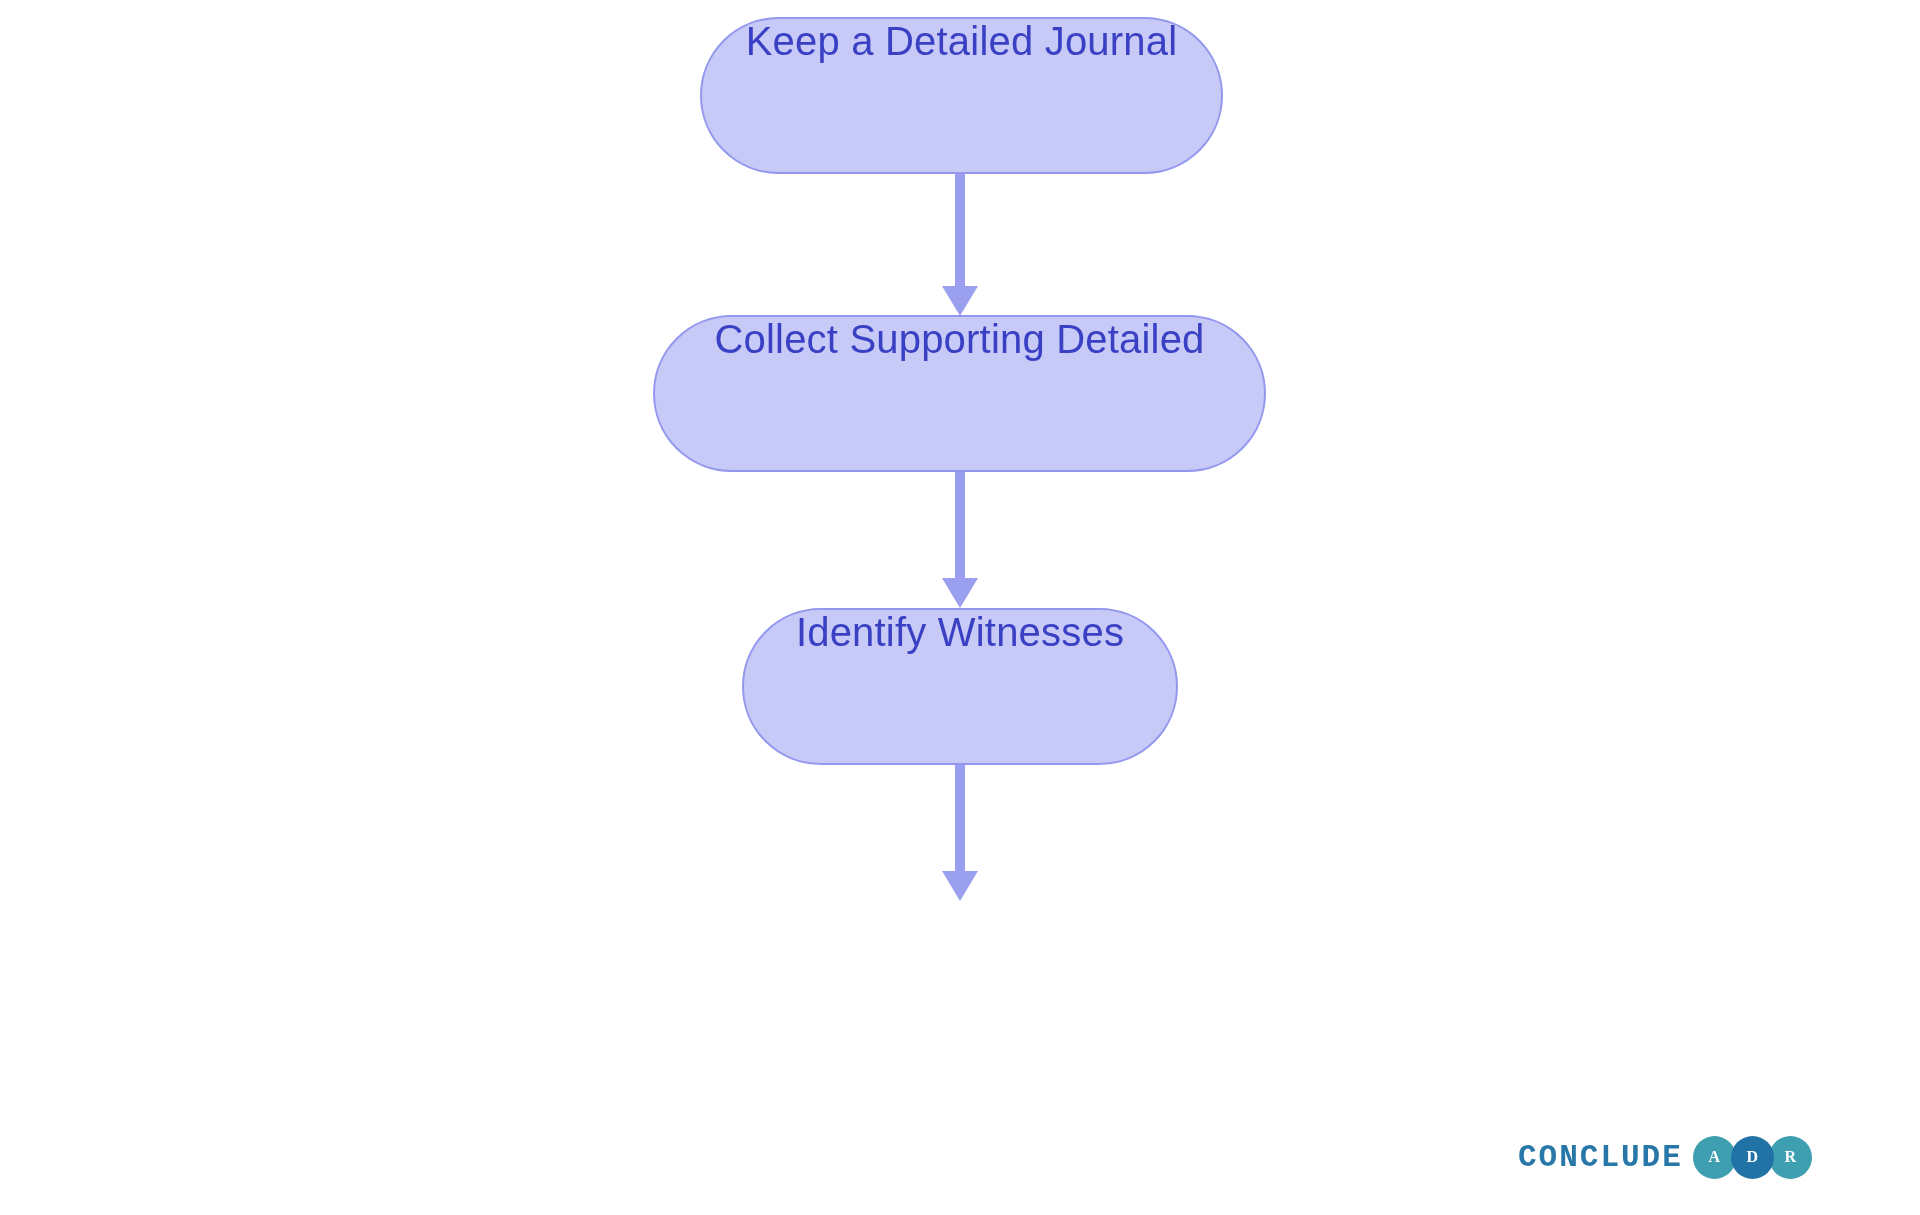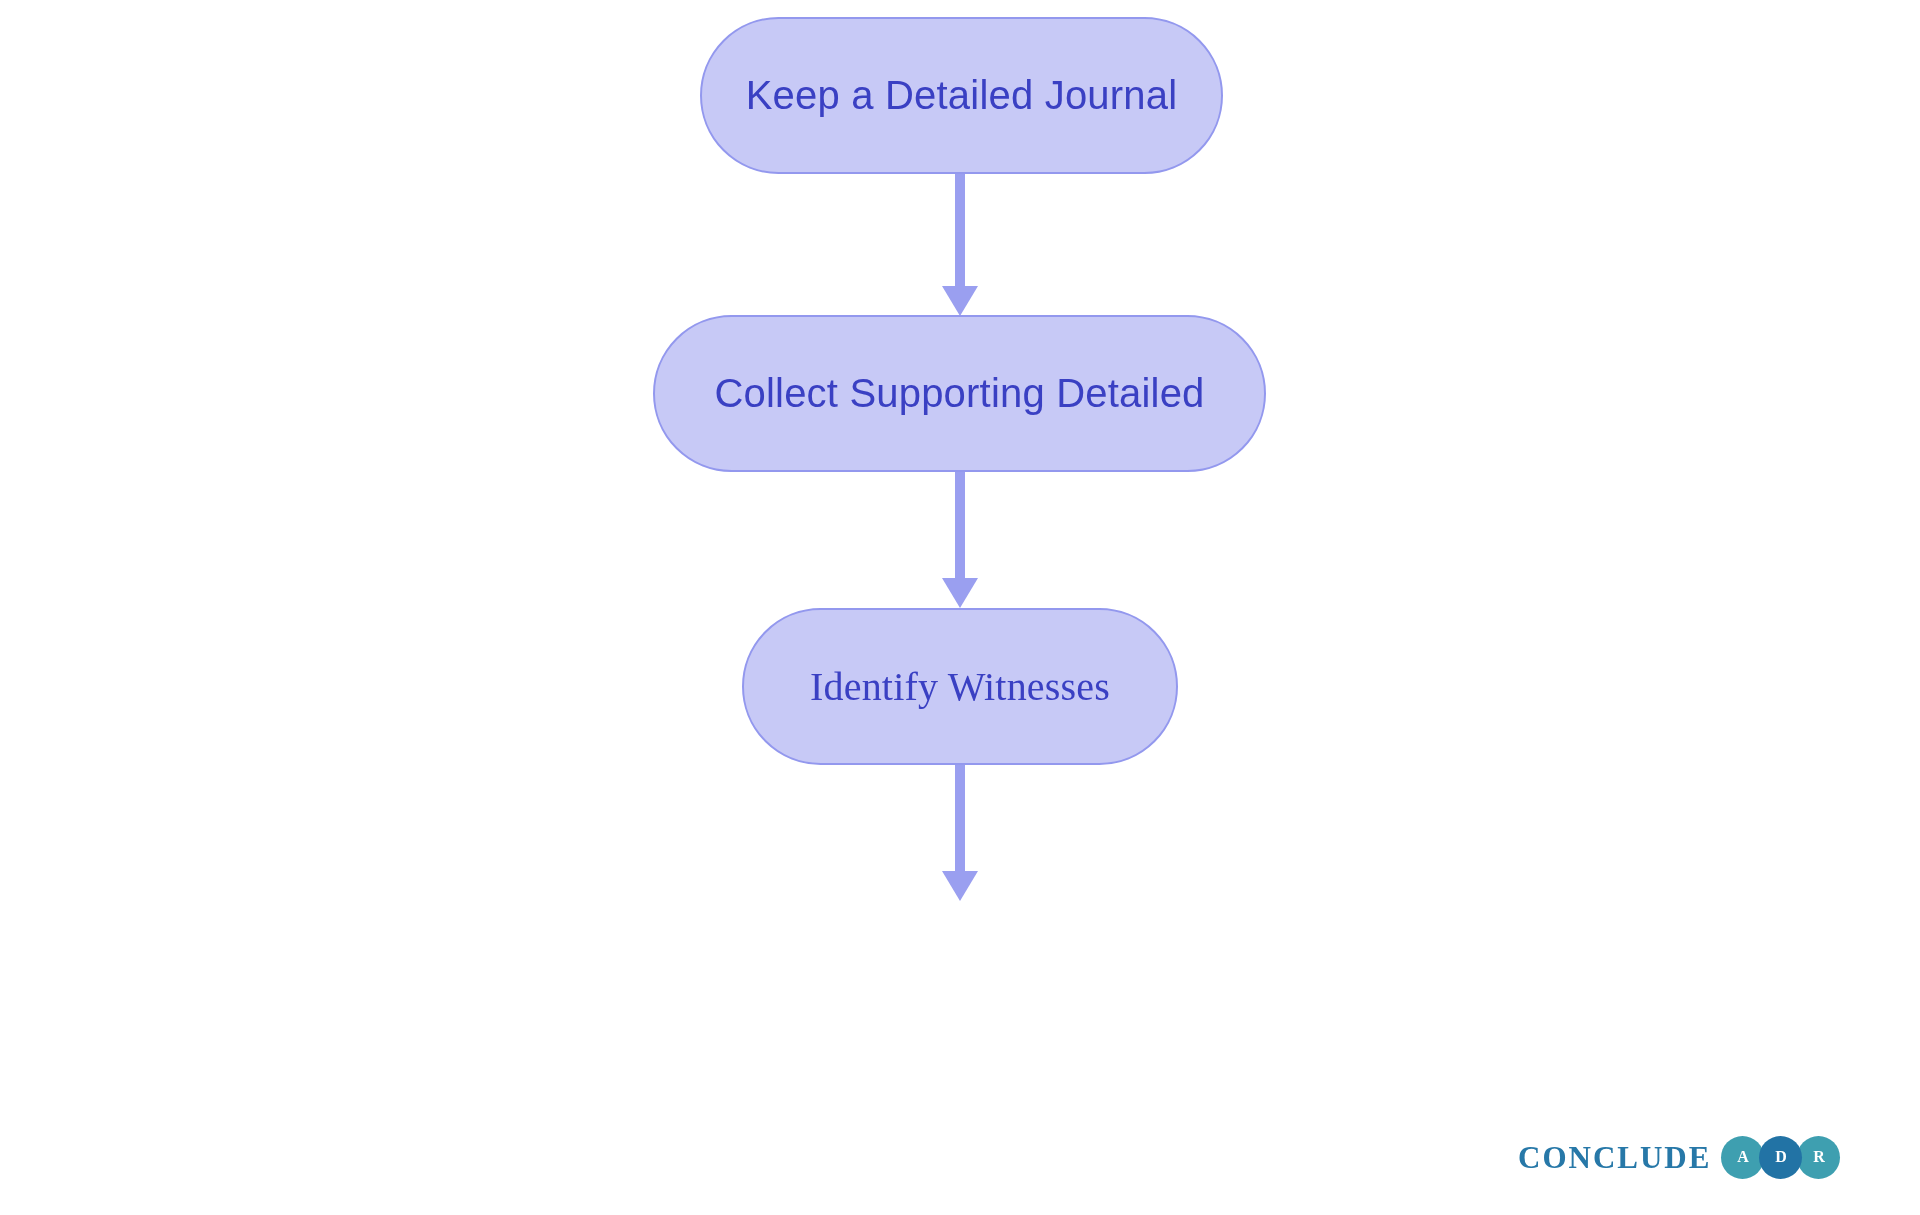--- a/index.html
+++ b/index.html
@@ -25,30 +25,30 @@
     overflow:hidden;
   }
   .node{
     position:absolute;
     box-sizing:border-box;
     height:157px;
     background:var(--node-fill);
     border:2.5px solid var(--node-stroke);
     border-radius:90px;
     display:flex;
-    align-items:center;
+    align-items:flex-start;
     justify-content:center;
     color:var(--node-text);
     font-size:40px;
     letter-spacing:0.2px;
     white-space:nowrap;
   }
   .node-1{left:700px; top:17px;  width:523px;}
   .node-2{left:653px; top:315px; width:613px;}
-  .node-3{left:742px; top:608px; width:436px;font-family:Liberation Serif, serif;}
+  .node-3{left:742px; top:608px; width:436px;}
   .node-4{left:684px; top:901px; width:562px;}
 
   .edge-line{
     position:absolute;
     left:955px;
     width:10px;
     background:var(--edge);
   }
   .edge-head{
     position:absolute;
@@ -67,21 +67,21 @@
 
   .brand{
     position:absolute;
     left:1518px;
     top:1134px;
     height:46px;
     display:flex;
     align-items:center;
   }
   .brand-word{
-    font-family:Liberation Serif, serif;
+    font-family:Liberation Mono, monospace;
     font-weight:bold;
     font-size:31px;
     letter-spacing:2px;
     color:var(--brand-text);
     line-height:1;
     margin-right:10px;
   }
   .badges{
     position:relative;
     width:120px;

